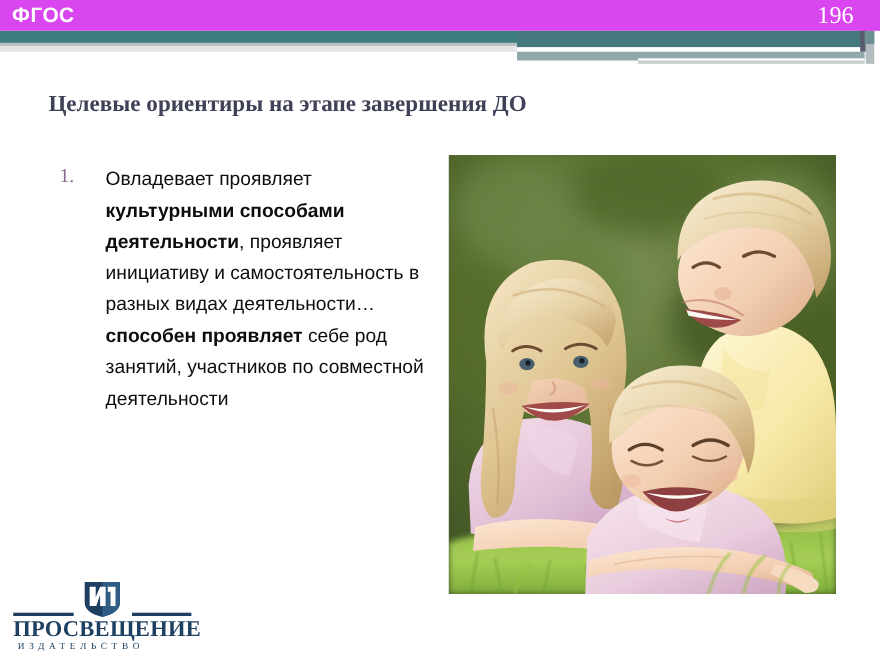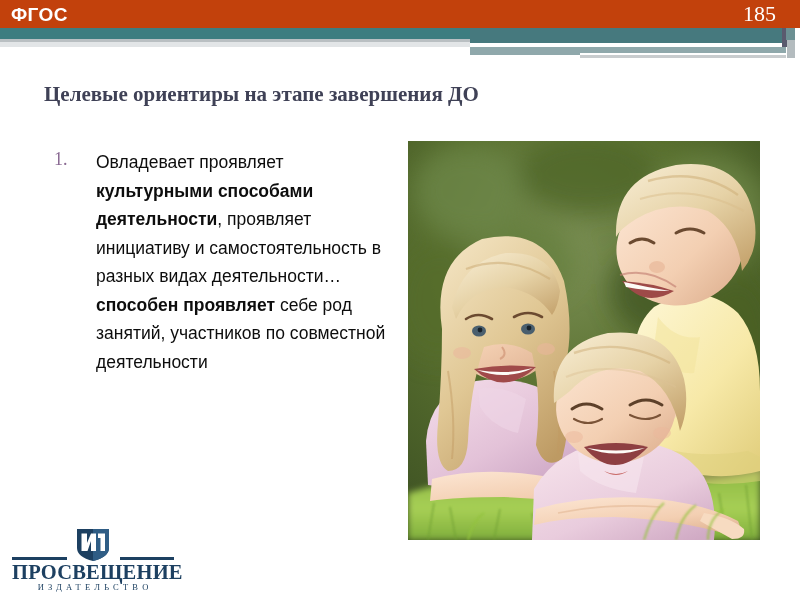--- a/index.html
+++ b/index.html
@@ -13,21 +13,21 @@
     font-family: "Liberation Sans", sans-serif;
     overflow: hidden;
     position: relative;
   }
 
   
   #slide-header {
     position: absolute;
     left: 0; top: 0;
     width: 800px; height: 28px;
-    background: #c2410c;
+    background: #d946ef;
     z-index: 5;
   }
   #header-brand {
     position: absolute;
     left: 11px; top: 3px;
     font-family: "Liberation Sans", sans-serif;
     font-weight: bold;
     font-size: 19px;
     letter-spacing: 0.4px;
     color: #ffffff;
@@ -186,35 +186,35 @@
     font-weight: bold;
     font-size: 20.5px;
     letter-spacing: 0.2px;
     color: #1d4061;
     line-height: 22px;
   }
   #logo-subtitle {
     position: absolute;
     left: 0; top: 54px;
     width: 162px;
-    text-align: center;
+    text-align: left;
     font-family: "Liberation Serif", serif;
     font-size: 8.5px;
     letter-spacing: 4.2px;
     text-indent: 4.2px;
     color: #1d4061;
     line-height: 10px;
   }
 </style>
 </head>
 <body>
 
 <div id="slide-header">
   <div id="header-brand">ФГОС</div>
-  <div id="page-number">185</div>
+  <div id="page-number">196</div>
 </div>
 
 <div class="band" id="band-teal-main"></div>
 <div class="band" id="band-grayline-left"></div>
 <div class="band" id="band-lightgray-left"></div>
 <div class="band" id="band-teal-upper-right"></div>
 <div class="band" id="band-white-gap-right"></div>
 <div class="band" id="band-steel-right"></div>
 <div class="band" id="band-white-lower-right"></div>
 <div class="band" id="band-gray-foot-right"></div>

